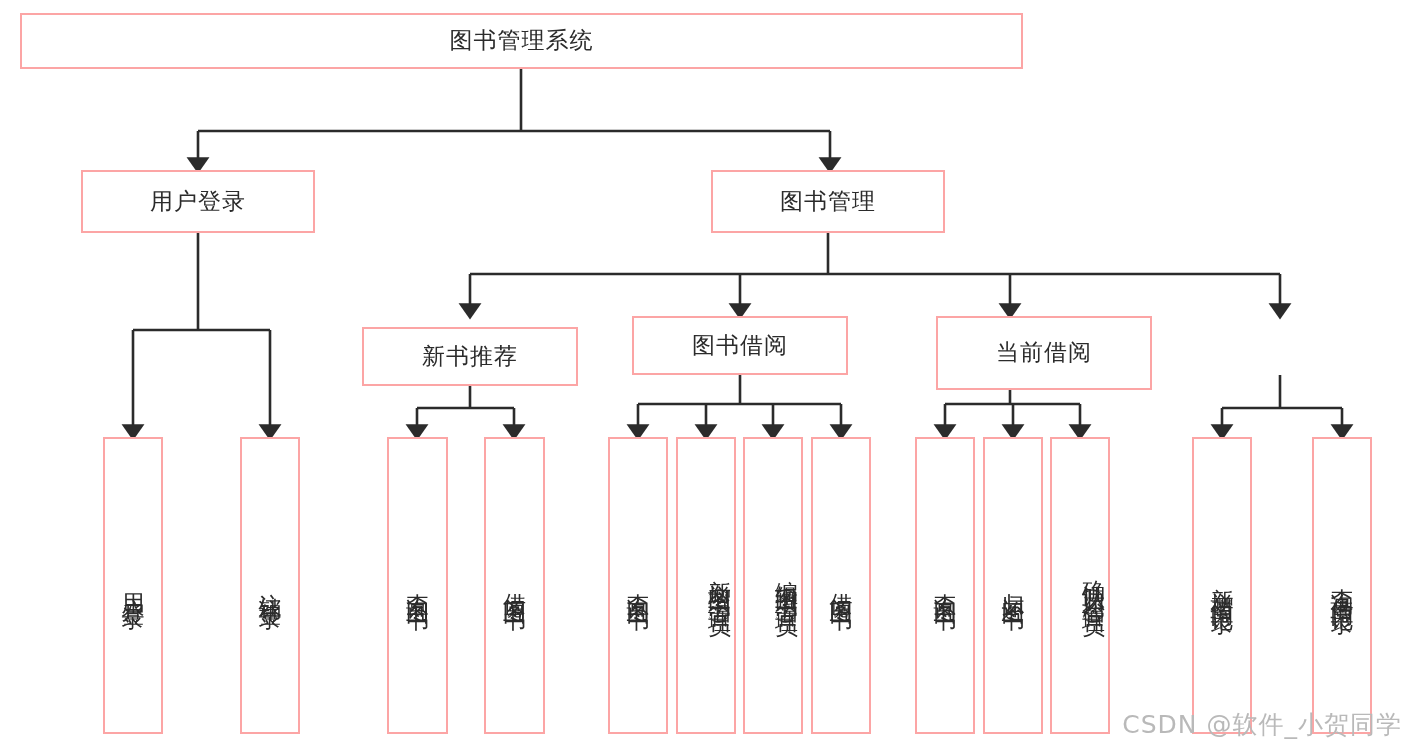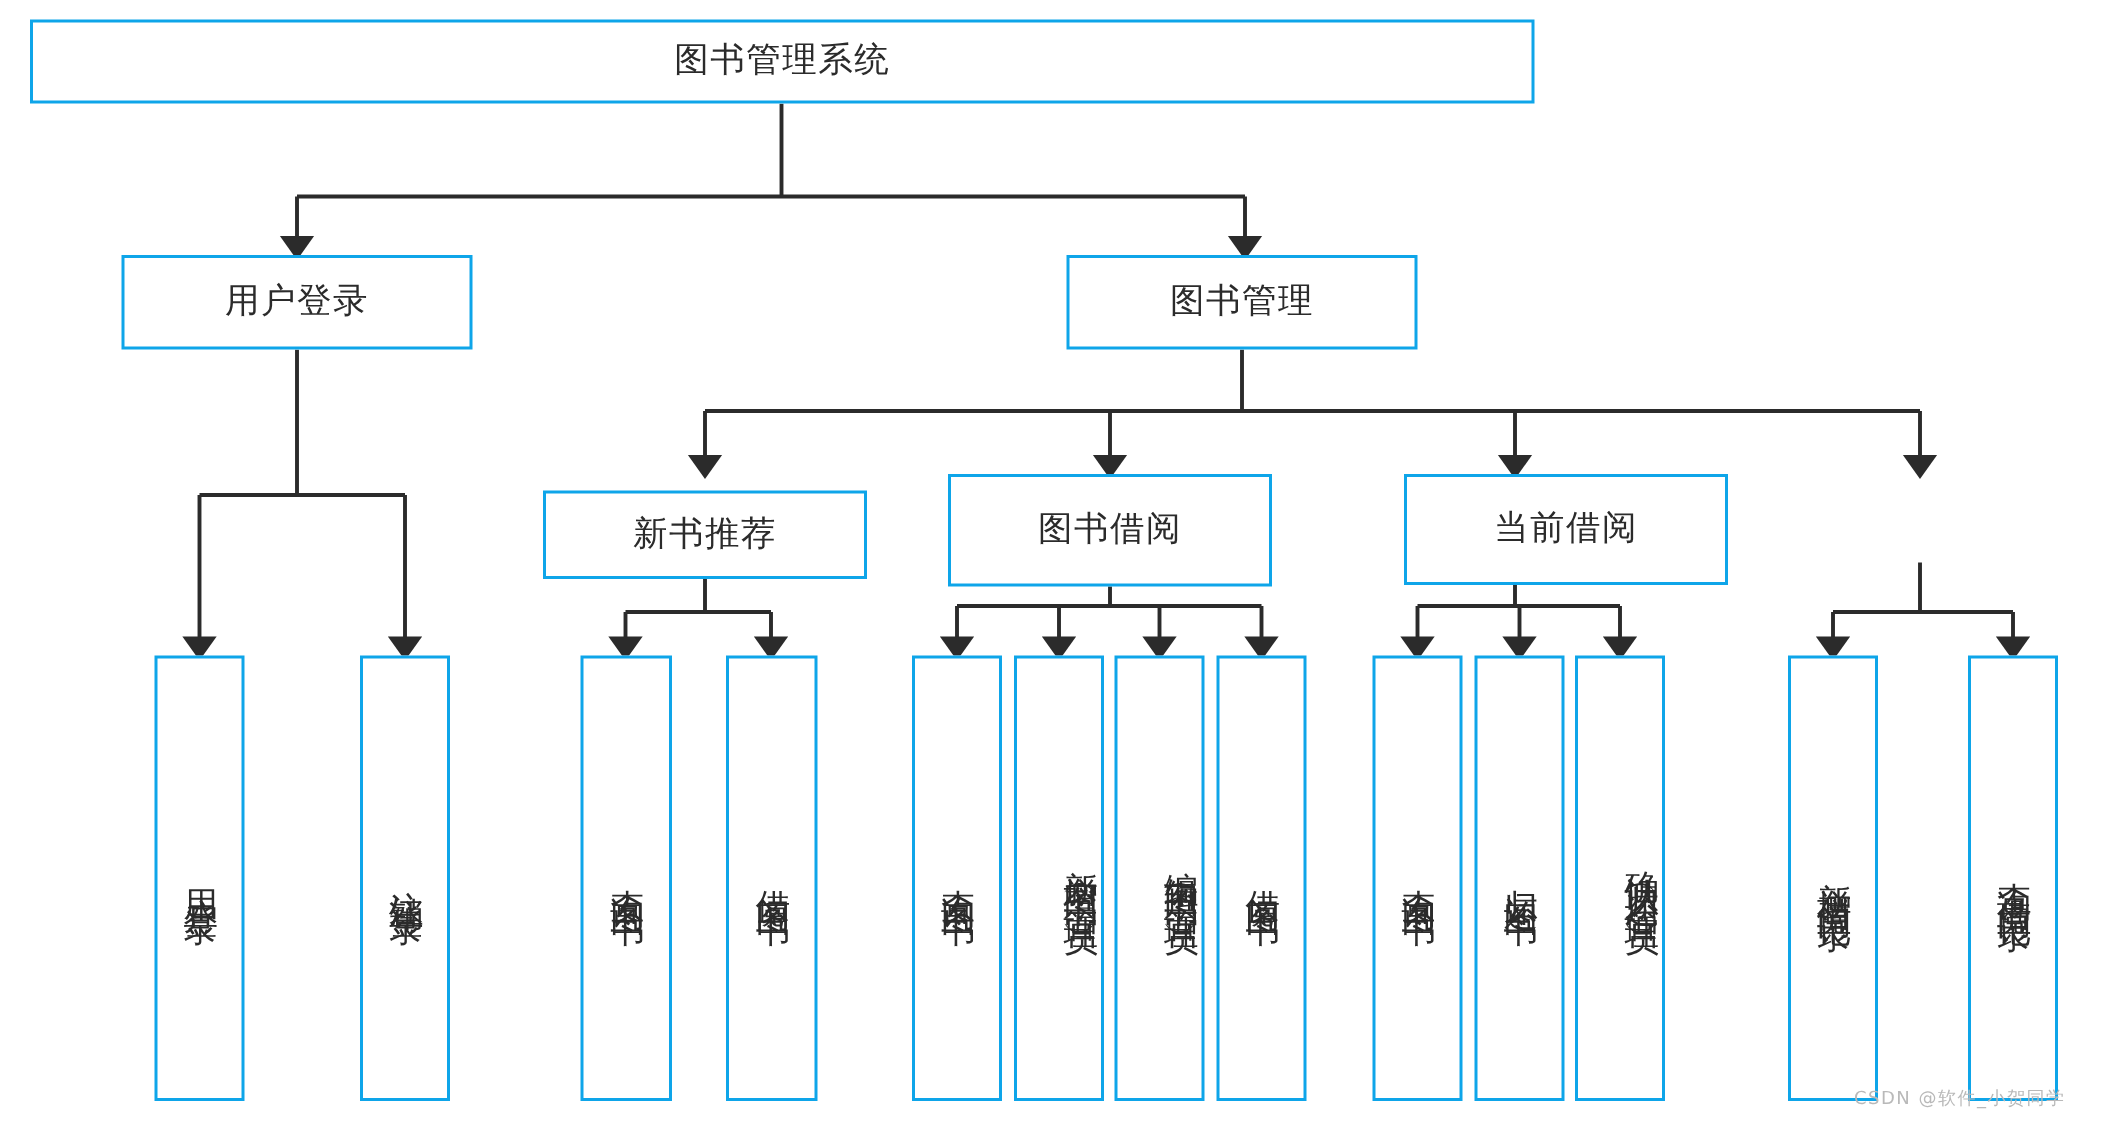--- a/index.html
+++ b/index.html
@@ -14,21 +14,21 @@
     position: relative;
     width: 1405px;
     height: 747px;
     background: #ffffff;
     overflow: hidden;
   }
   .node {
     position: absolute;
     box-sizing: border-box;
     background: #ffffff;
-    border: 2px solid #0ea5e9;
+    border: 2px solid #fca5a5;
     display: flex;
     align-items: center;
     justify-content: center;
     color: #2b2b2b;
     letter-spacing: 1px;
   }
   .node.h {
     font-size: 23px;
     line-height: 1.2;
   }
@@ -56,23 +56,23 @@
   .wire {
     stroke: #2b2b2b;
     stroke-width: 2.6;
     fill: none;
   }
   .arrowhead {
     fill: #2b2b2b;
   }
   #watermark {
     position: absolute;
-    right: 28px;
+    right: 3px;
     bottom: 6px;
-    font-size: 12px;
+    font-size: 25px;
     color: #b9b9b9;
     letter-spacing: 1px;
     white-space: nowrap;
   }
 </style>
 </head>
 <body>
 
 <div id="canvas">
 
@@ -134,21 +134,21 @@
   <div class="node h" style="left:81px; top:170px; width:234px; height:63px;">
     <span>用户登录</span>
   </div>
   <div class="node h" style="left:711px; top:170px; width:234px; height:63px;text-align:right;">
     <span>图书管理</span>
   </div>
 
   <div class="node h" style="left:362px; top:327px; width:216px; height:59px;">
     <span>新书推荐</span>
   </div>
-  <div class="node h" style="left:632px; top:316px; width:216px; height:75px;">
+  <div class="node h" style="left:632px; top:316px; width:216px; height:59px;">
     <span>图书借阅</span>
   </div>
   <div class="node h" style="left:936px; top:316px; width:216px; height:74px;">
     <span>当前借阅</span>
   </div>
 
   <div class="node v bottomish" style="left:103px; top:437px; width:60px; height:297px;">
     <span>用户登录</span>
   </div>
   <div class="node v bottomish" style="left:240px; top:437px; width:60px; height:297px;">

